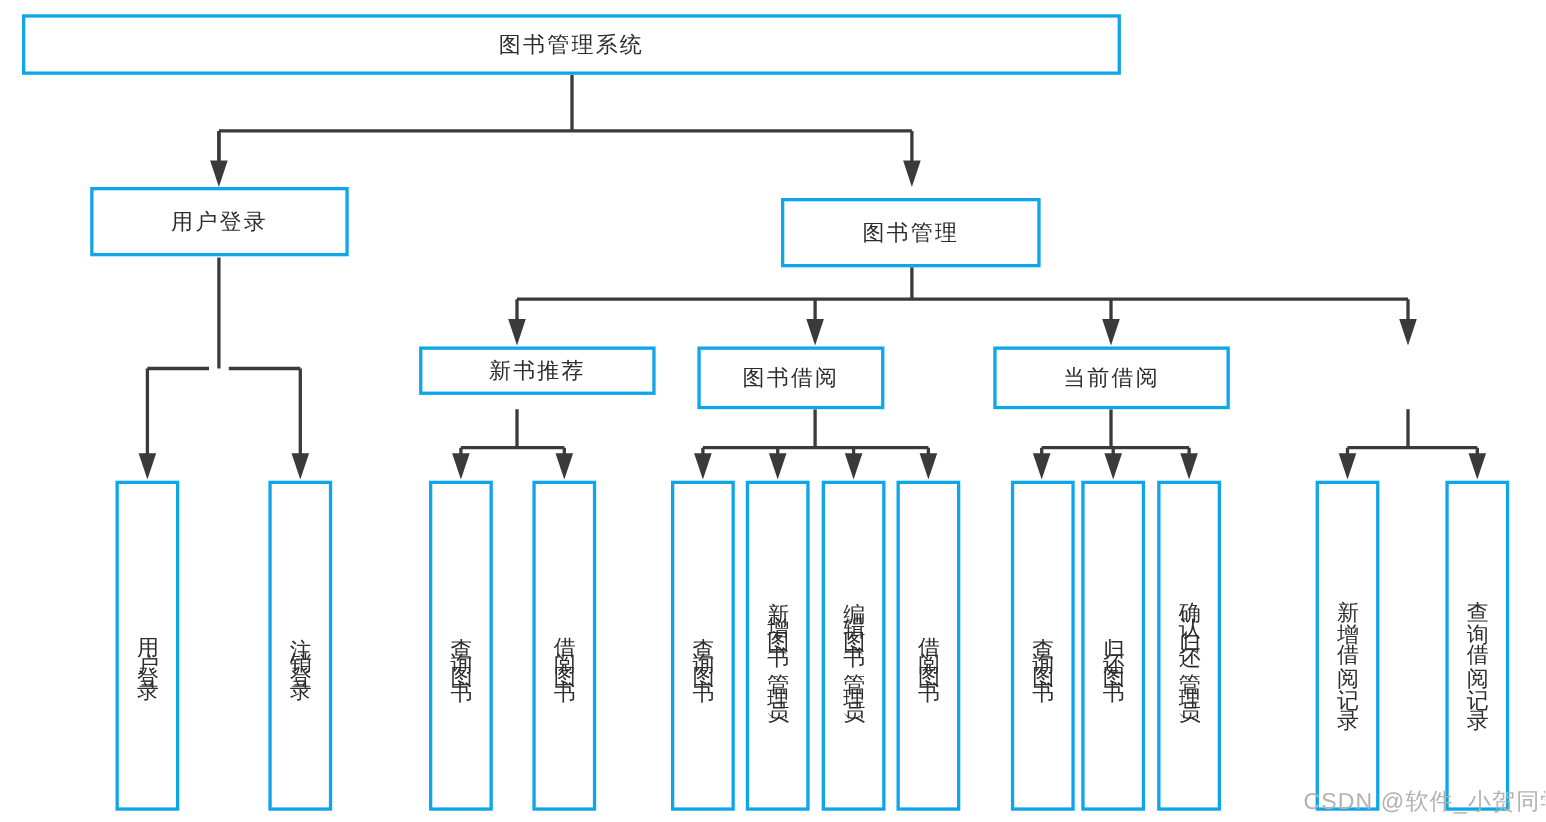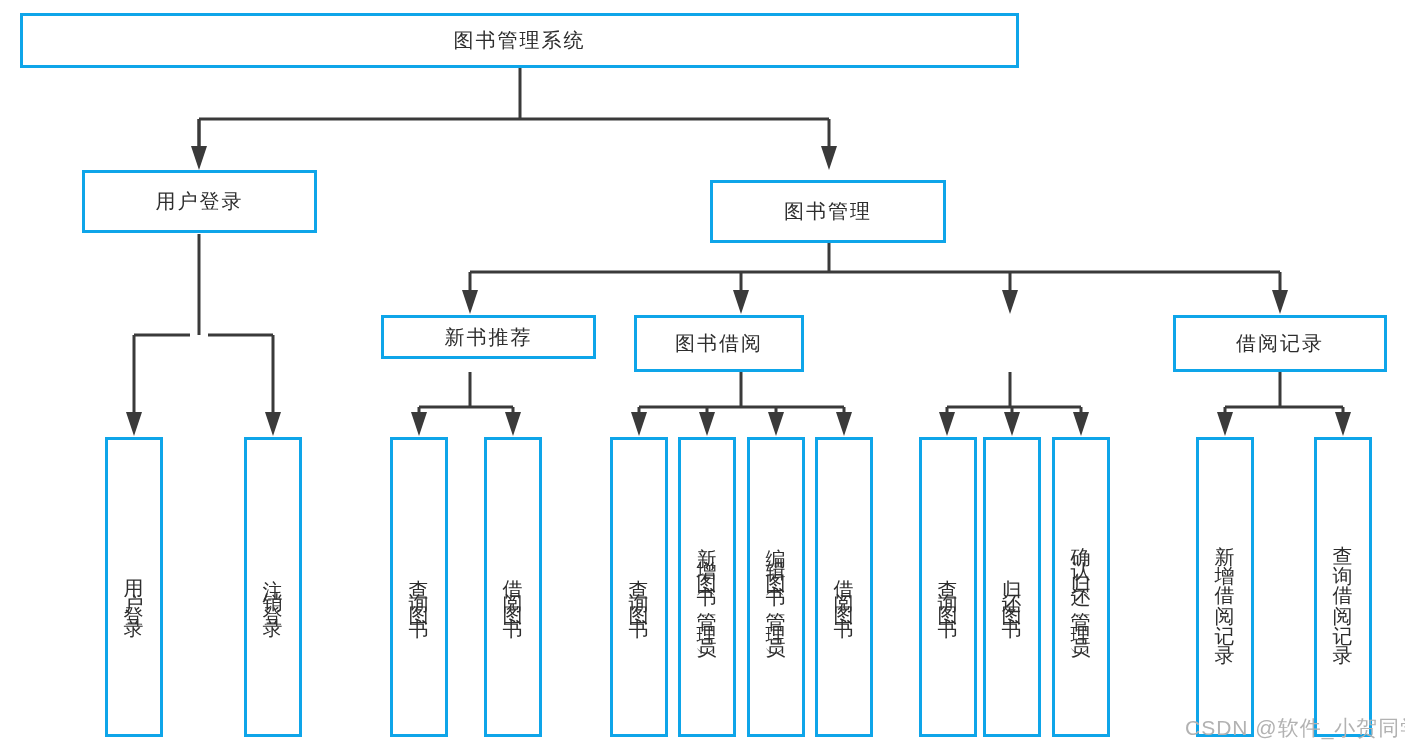--- a/index.html
+++ b/index.html
@@ -107,21 +107,21 @@
              M1335 412 L1351 412 L1343 436 Z" fill="#3a3a3a" stroke="none"></path>
   </svg>
 
   <div class="box" id="n-root">图书管理系统</div>
 
   <div class="box" id="n-user-login">用户登录</div>
   <div class="box" id="n-book-mgmt">图书管理</div>
 
   <div class="box" id="n-new-books">新书推荐</div>
   <div class="box" id="n-book-borrow">图书借阅</div>
-  <div class="box" id="n-borrow-records">借阅记录</div>
+  <div class="box" id="n-current-borrow">当前借阅</div>
 
   <div class="box vbox" id="n-login">用户登录</div>
   <div class="box vbox" id="n-logout">注销登录</div>
 
   <div class="box vbox" id="n-nb-query">查询图书</div>
   <div class="box vbox" id="n-nb-borrow">借阅图书</div>
 
   <div class="box vbox" id="n-bb-query">查询图书</div>
   <div class="box vbox" id="n-bb-add">新增图书（管理员）</div>
   <div class="box vbox" id="n-bb-edit">编辑图书（管理员）</div>

